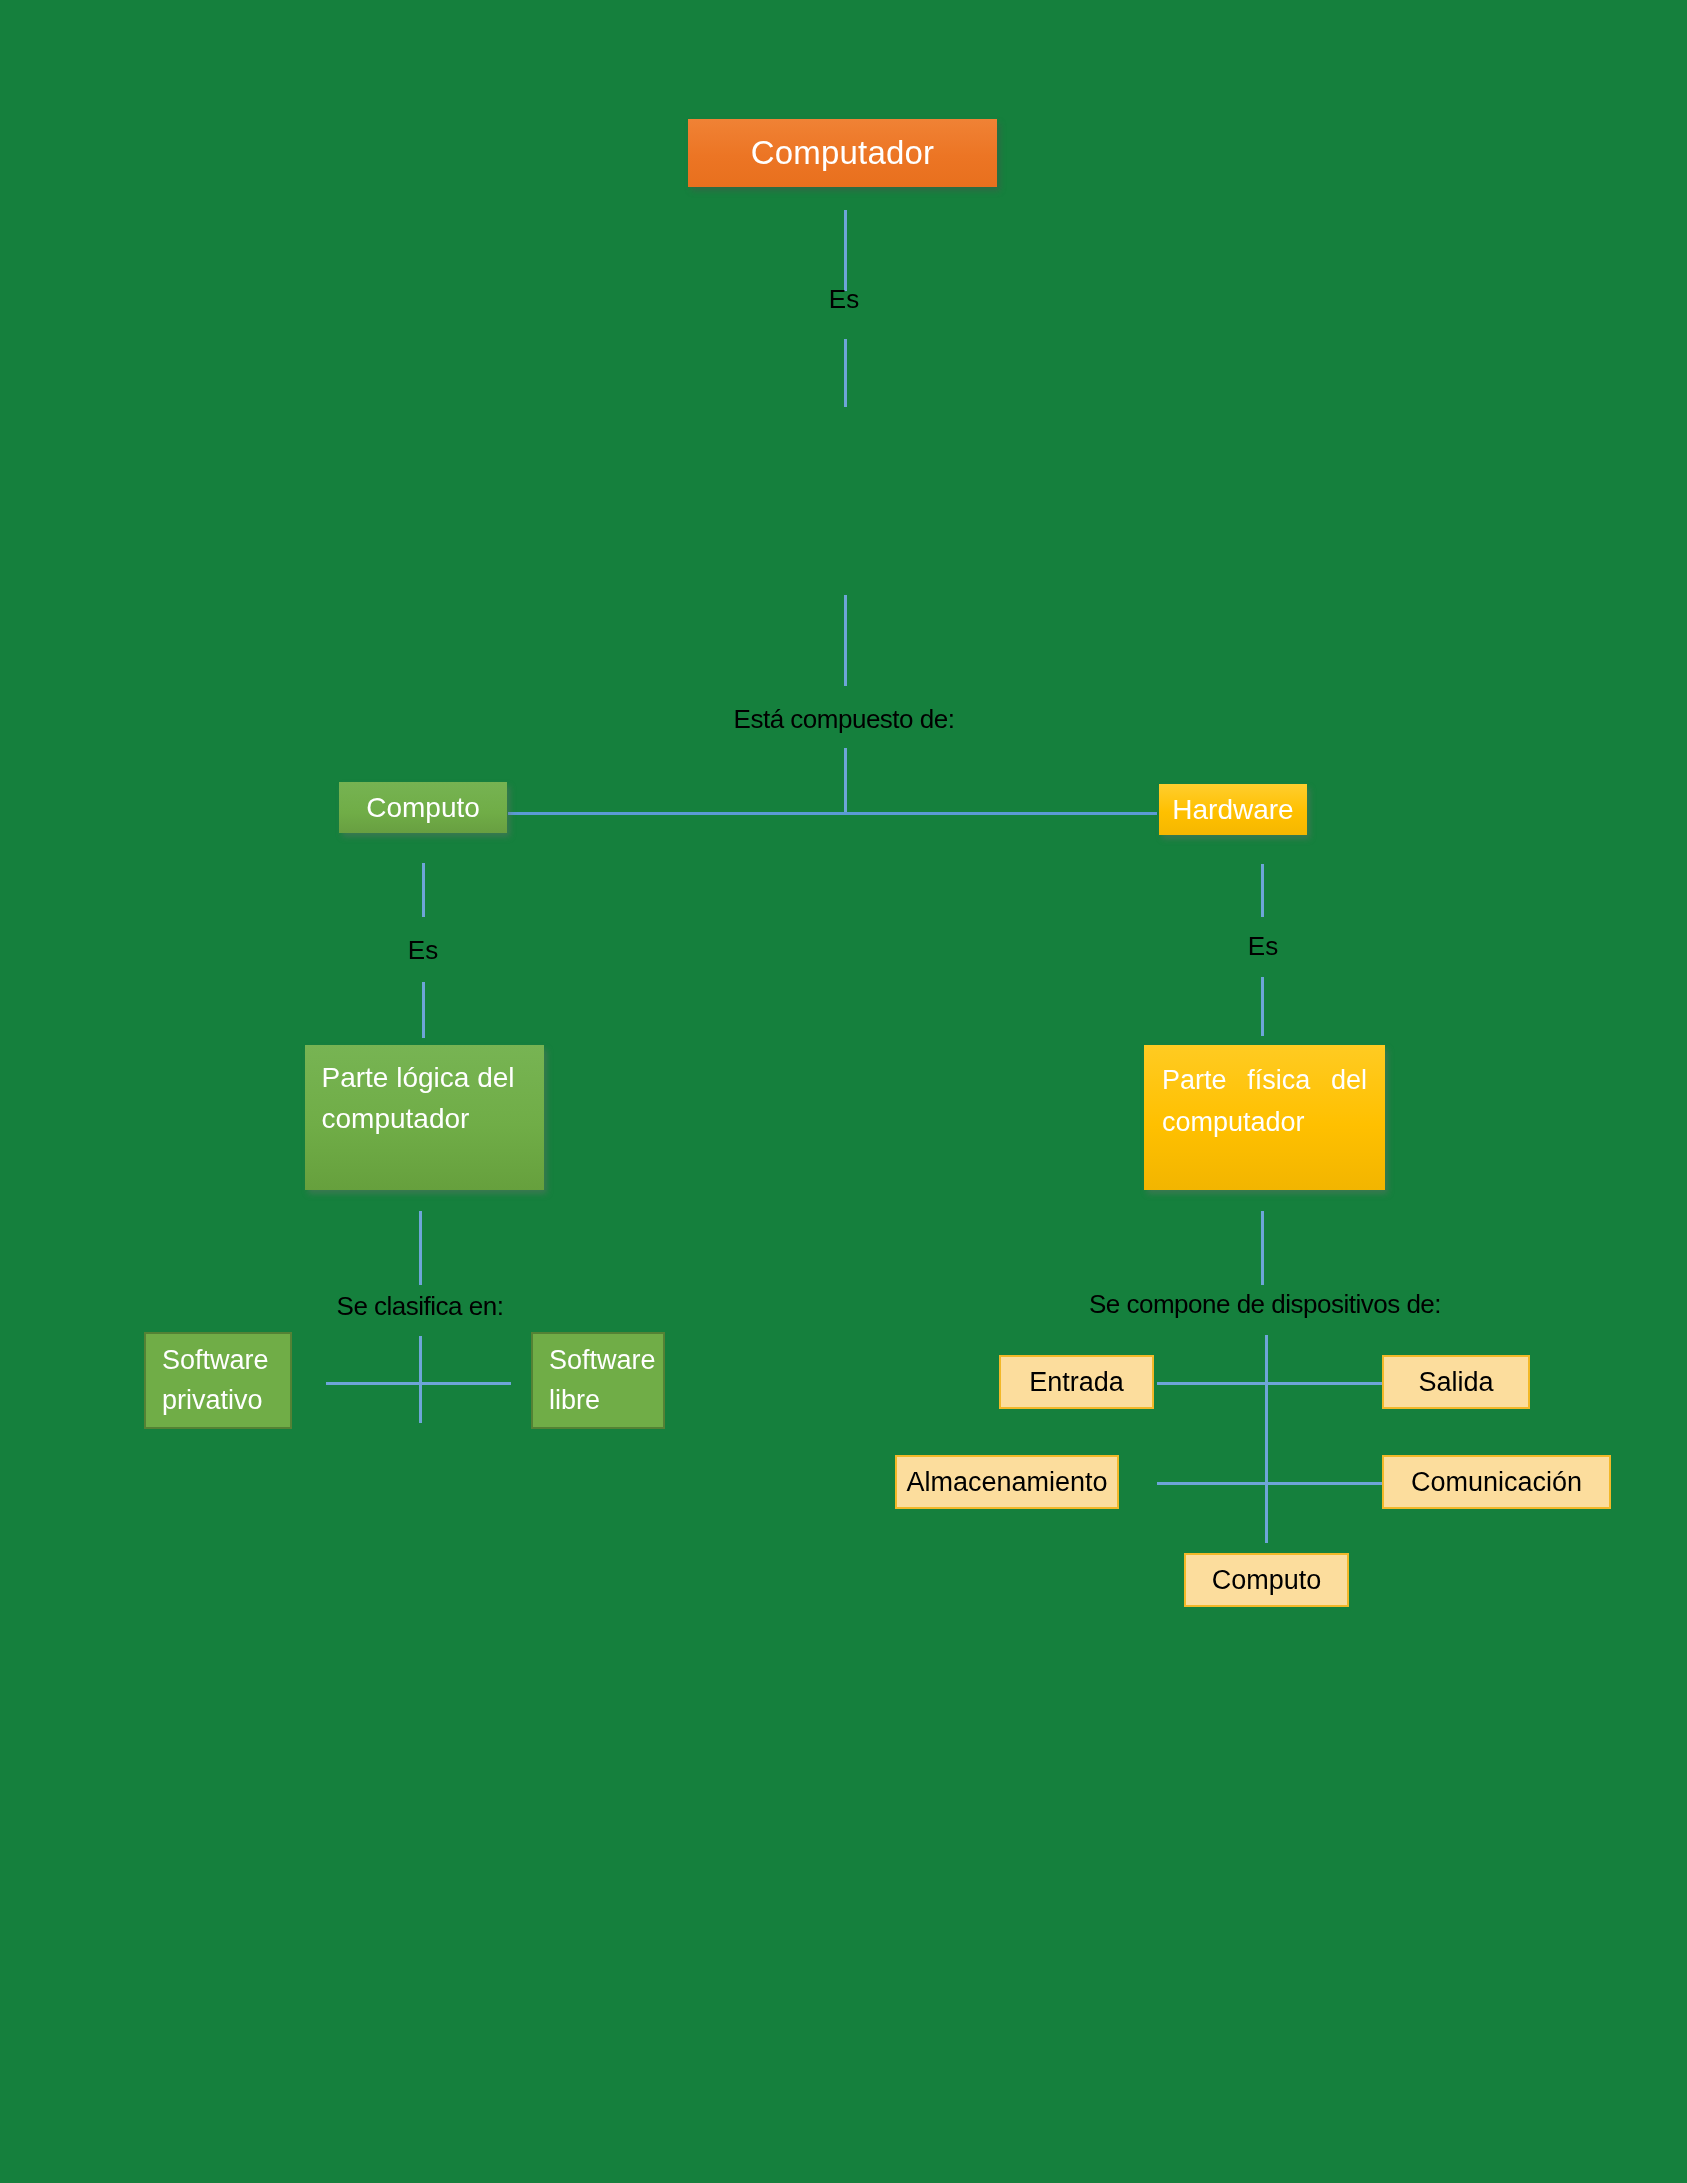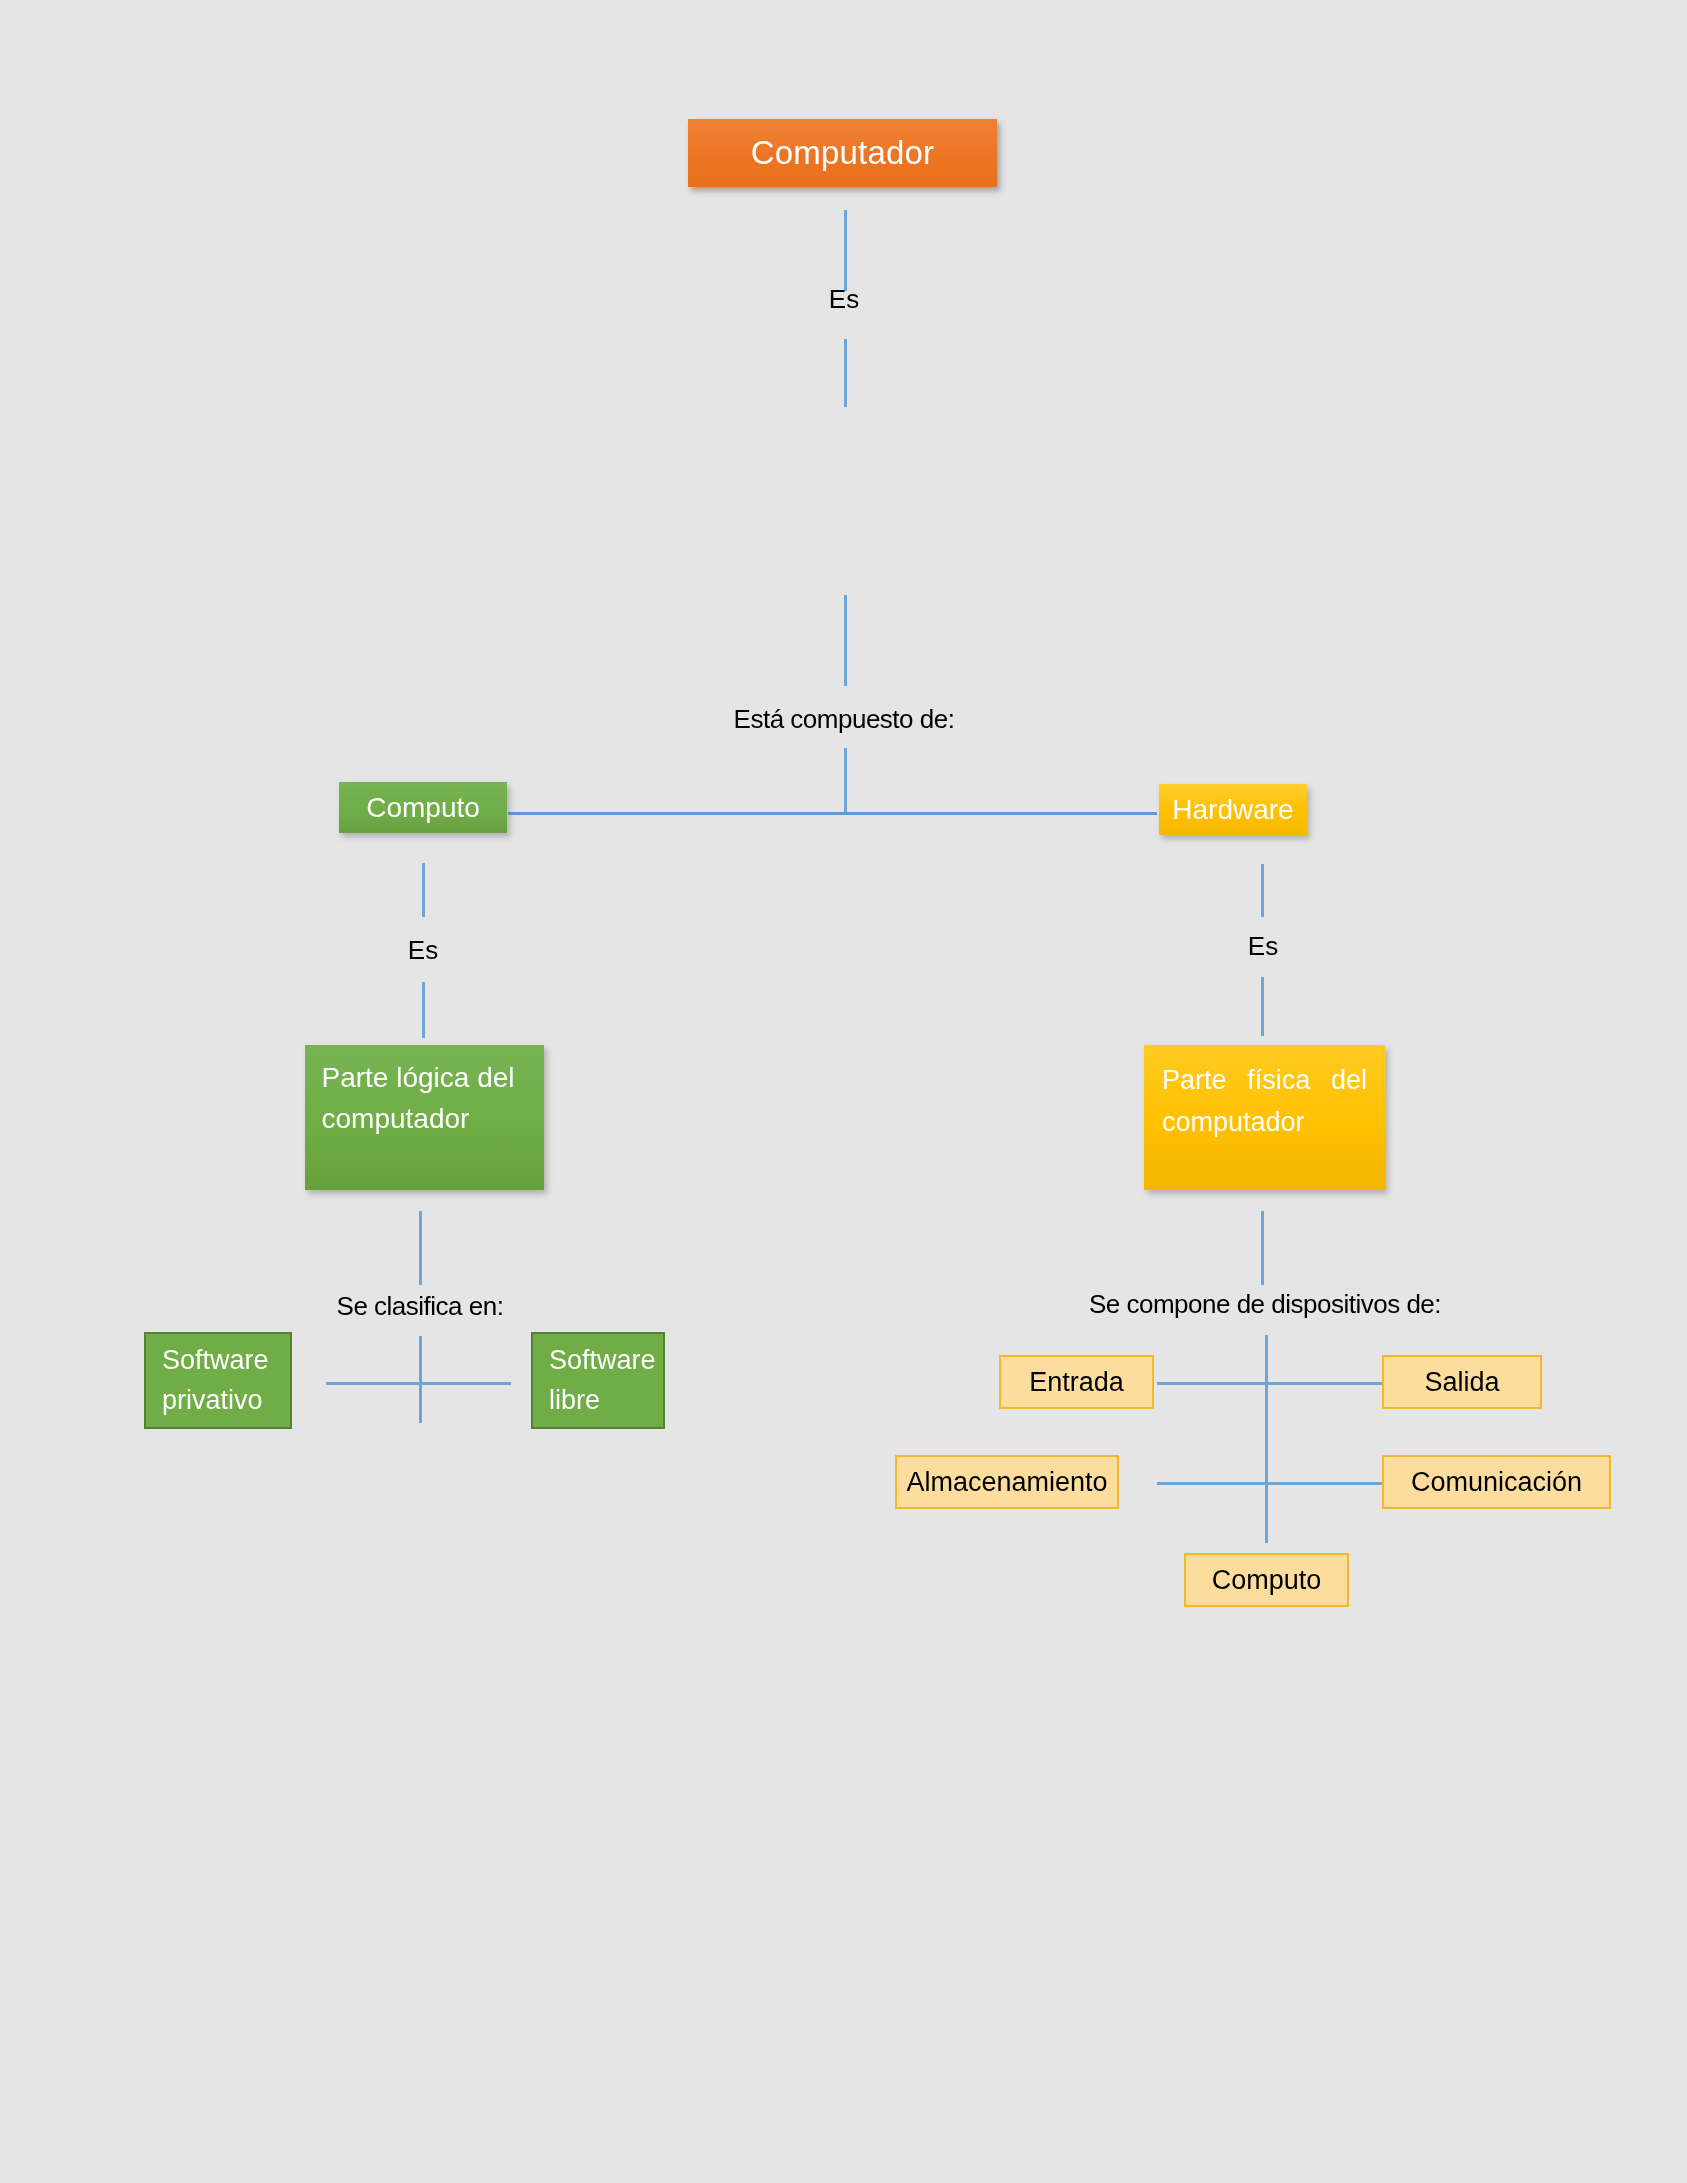--- a/index.html
+++ b/index.html
@@ -7,21 +7,21 @@
     padding: 0;
     background: #ffffff;
   }
   body {
     font-family: "Liberation Sans", sans-serif;
   }
   #canvas {
     position: relative;
     width: 1687px;
     height: 2183px;
-    background: #e5e5e5;
+    background: #15803d;
     overflow: hidden;
   }
 
   
   .node {
     position: absolute;
     box-sizing: border-box;
     display: flex;
     align-items: center;
     color: #ffffff;
@@ -217,21 +217,21 @@
   <div class="vline" style="left:1265px; top:1335px; height:208px;"></div>
 
   <div class="hline" style="left:1157px; top:1382px; width:226px;"></div>
 
   <div class="hline" style="left:1157px; top:1482px; width:226px;"></div>
 
   <div class="node node-device" style="left:999px; top:1355px; width:155px; height:54px;">
     <span class="label">Entrada</span>
   </div>
 
-  <div class="node node-device" style="left:1382px; top:1355px; width:160px; height:54px;">
+  <div class="node node-device" style="left:1382px; top:1355px; width:148px; height:54px;">
     <span class="label">Salida</span>
   </div>
 
   <div class="node node-device" style="left:895px; top:1455px; width:224px; height:54px;">
     <span class="label">Almacenamiento</span>
   </div>
 
   <div class="node node-device" style="left:1382px; top:1455px; width:229px; height:54px;">
     <span class="label">Comunicación</span>
   </div>

